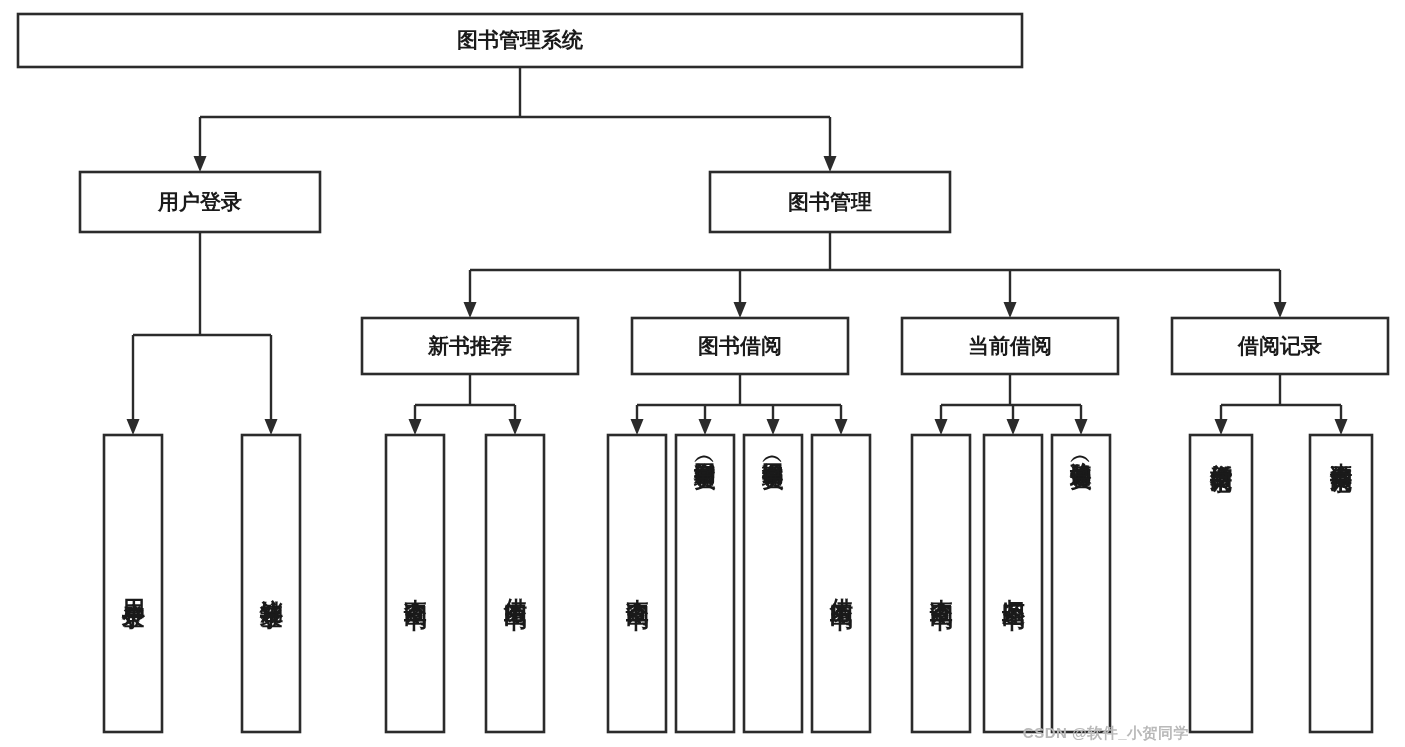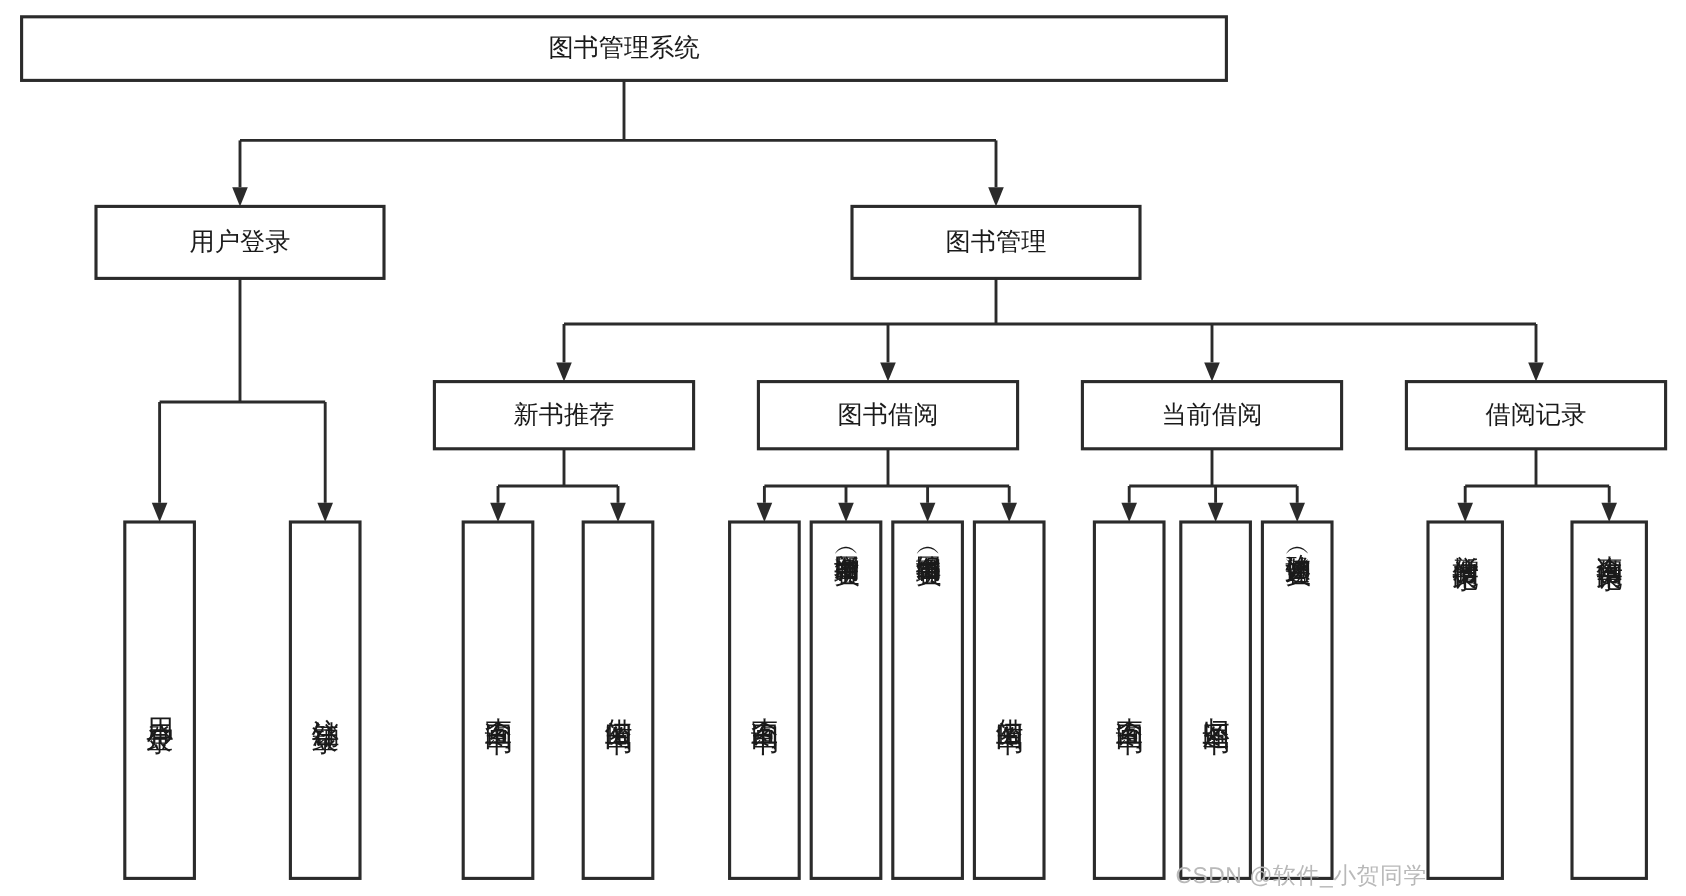--- a/index.html
+++ b/index.html
@@ -12,20 +12,21 @@
     height: 747px;
     font-family: "Liberation Sans", "DejaVu Sans", sans-serif;
     overflow: hidden;
     position: relative;
   }
   #diagram-root {
     position: relative;
     width: 1197px;
     height: 747px;
     background: #ffffff;
+    font-weight: bold;
   }
   svg.diagram-canvas {
     position: absolute;
     left: 0;
     top: 0;
     width: 1405px;
     height: 747px;
     display: block;
   }
   .node-box {
@@ -70,21 +71,21 @@
     line-height: 1.12;
     color: #1a1a1a;
     letter-spacing: 2px;
     white-space: nowrap;
   }
   .watermark {
     position: absolute;
     right: 8px;
     bottom: 4px;
     font-family: "Liberation Sans", "DejaVu Sans", sans-serif;
-    font-size: 19px;
+    font-size: 15px;
     color: #b9b9b9;
     letter-spacing: 0.5px;
     user-select: none;
   }
 </style>
 </head>
 <body>
 
 <div id="diagram-root">
   <svg class="diagram-canvas" viewBox="0 0 1405 747">

